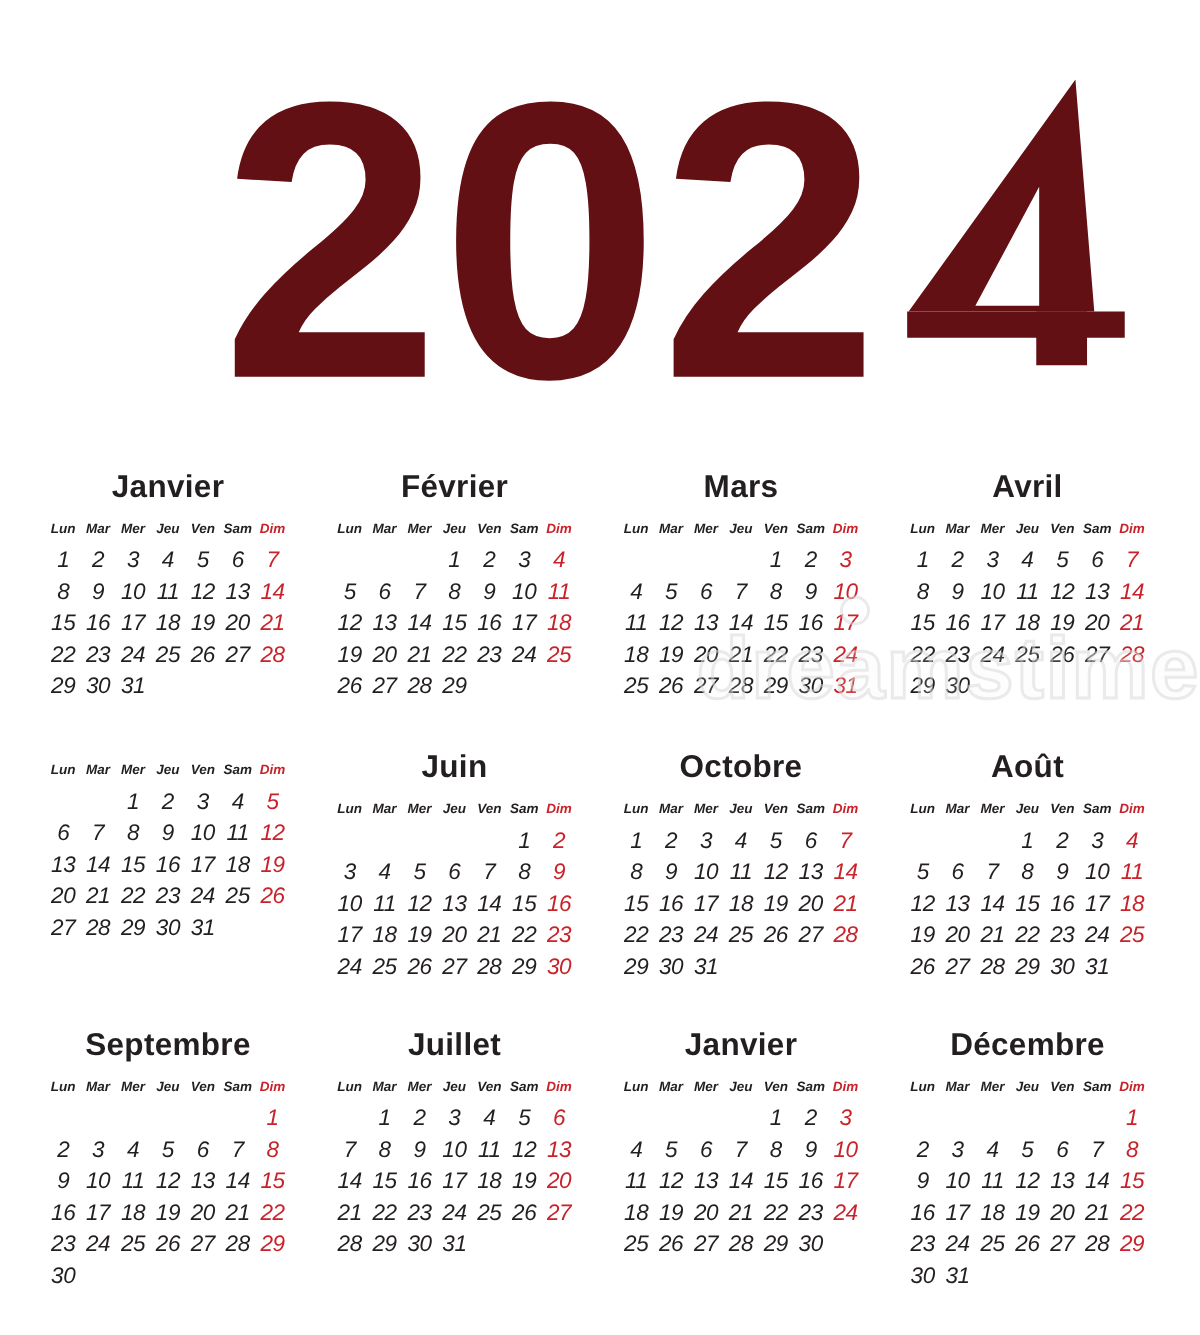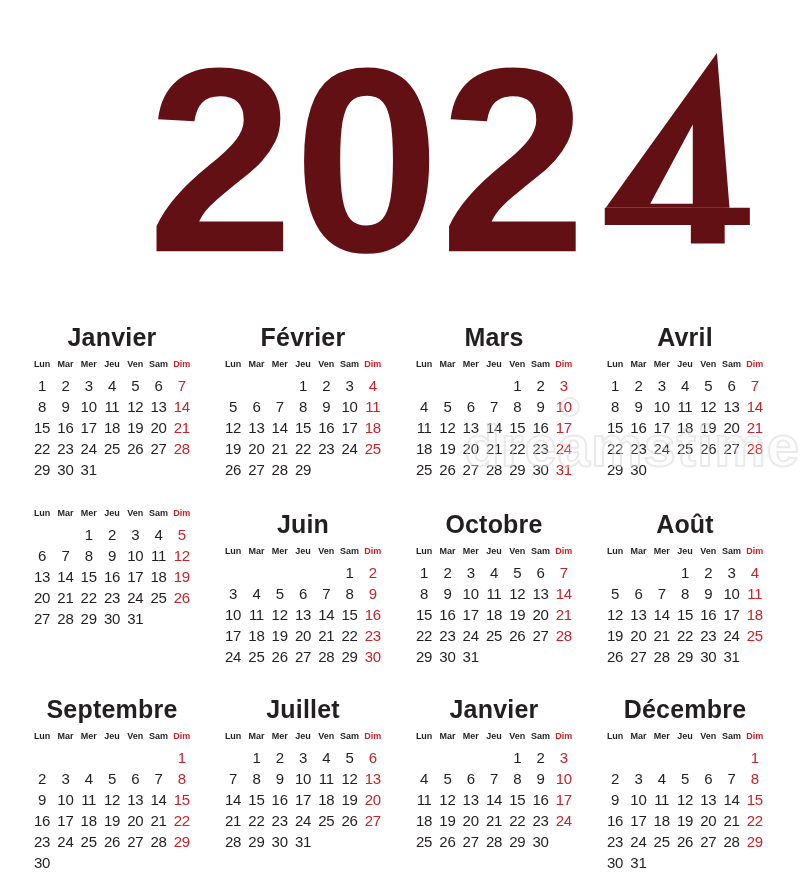--- a/index.html
+++ b/index.html
@@ -28,28 +28,27 @@
   
   .months-grid {
     position:absolute; top:312px; left:26px;
     display:grid;
     grid-template-columns:repeat(4, 172px);
     grid-template-rows:187px 185px auto;
     column-gap:19px;
   }
   .month { width:172px; }
   .month-name {
-    font-size:25px; font-weight:bold;
+    font-size:21px; font-weight:bold;
     color:var(--text-black, #231f20);
     text-align:center; height:26px; line-height:26px;
     letter-spacing:0.2px;
     white-space:nowrap;
-    margin-top:12px;
-  }
-  .cal { width:163px; margin:8px auto 0; }
+  }
+  .cal { width:163px; margin:8px auto 0;font-style:italic; }
   .weekday-row { display:flex; height:12px; margin-bottom:5px; }
   .wd {
     width:23.28px; font-size:9px; font-weight:bold;
     color:var(--text-black, #231f20);
     text-align:center; line-height:12px;
   }
   .week { display:flex; height:21px; }
   .day {
     width:23.28px; font-size:15px;
     color:var(--text-black, #231f20);

